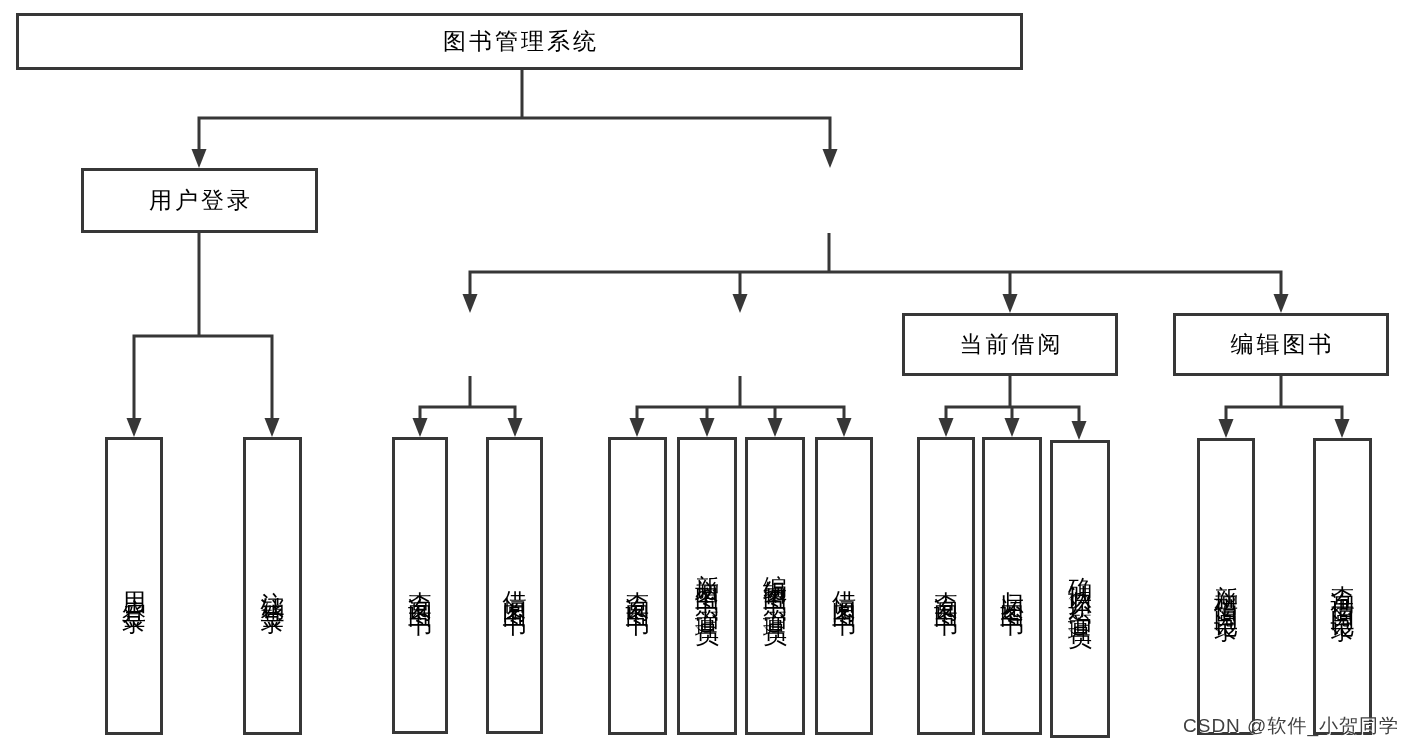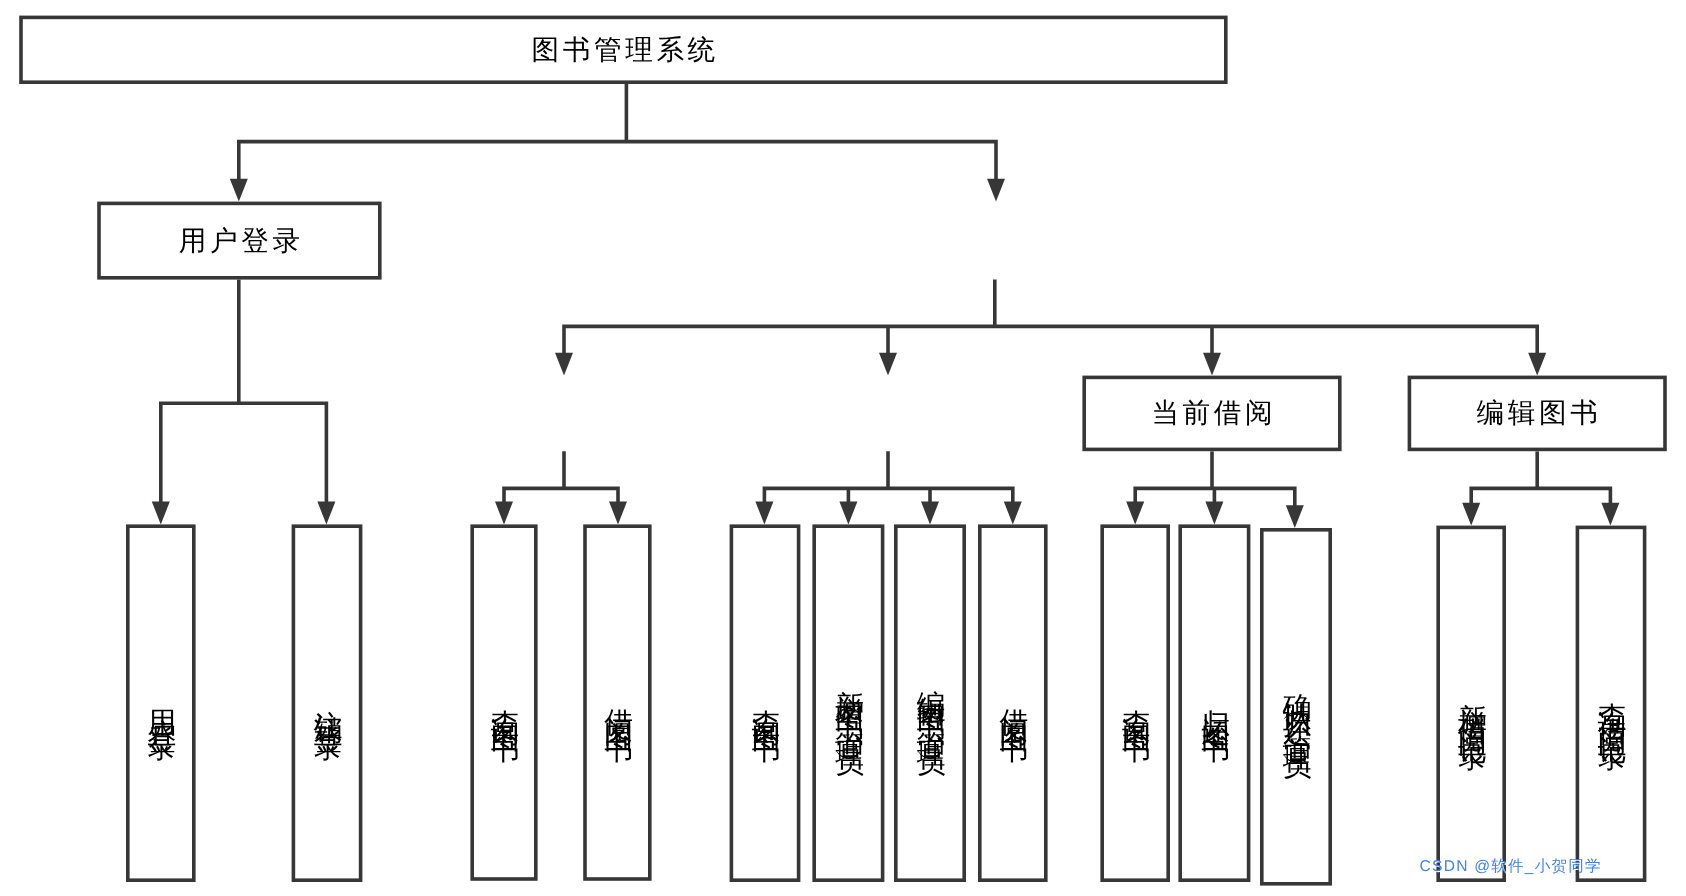--- a/index.html
+++ b/index.html
@@ -40,23 +40,23 @@
     font-size: 24px;
     letter-spacing: 7px;
     line-height: 1;
     text-indent: 0;
   }
   .watermark {
     position: absolute;
     left: 1183px;
     top: 713px;
     z-index: 5;
-    color: #3b82f6;
+    color: #404040;
     text-shadow: 1px 1px 0 #ffffff;
-    font-size: 13px;
+    font-size: 19px;
     letter-spacing: 1px;
     white-space: nowrap;
     pointer-events: none;
   }
 </style>
 </head>
 <body>
 
 <div class="canvas">
 

